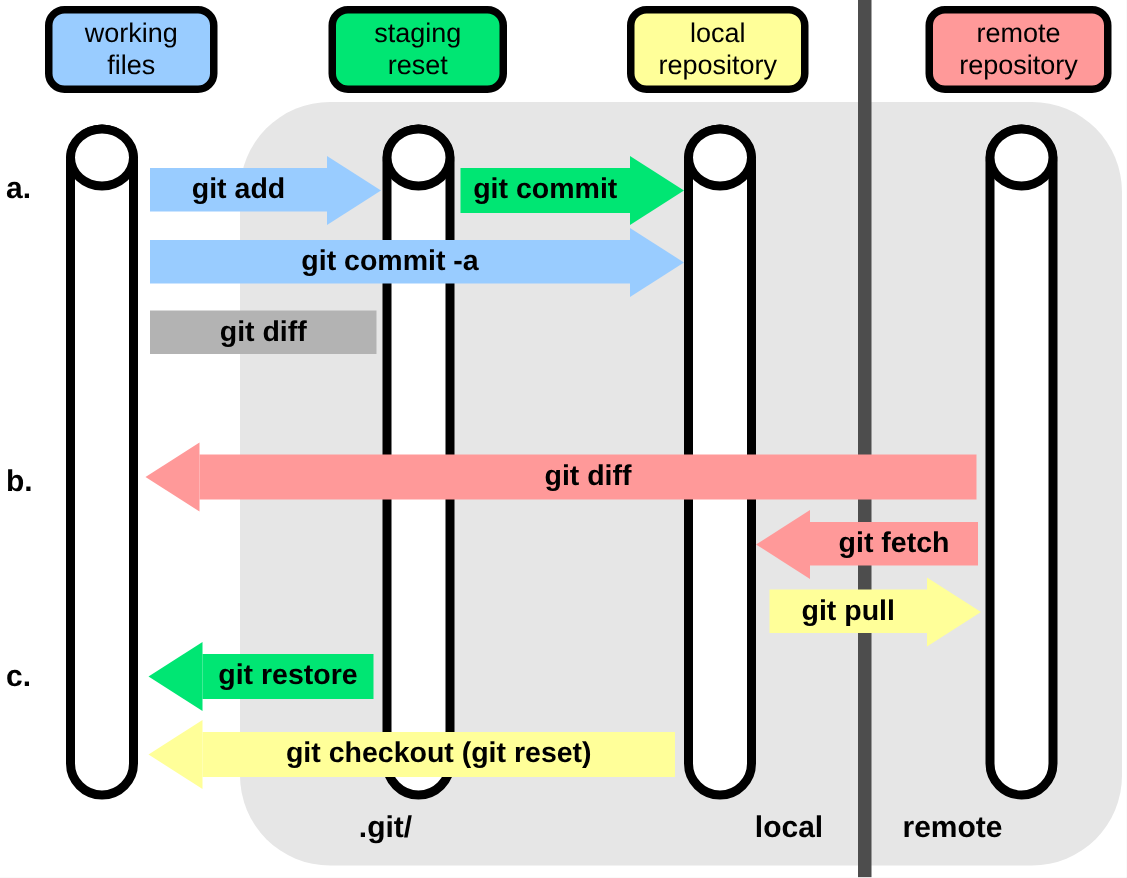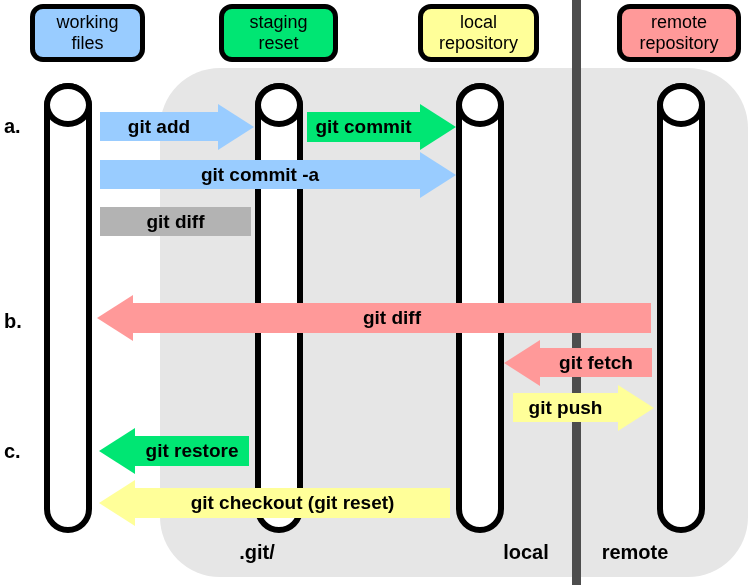--- a/index.html
+++ b/index.html
@@ -127,21 +127,21 @@
     <i class="head head-l"></i>
     <span>git diff</span>
   </div>
 
   <div class="arrow ar-fetch" style="--c: #FF9999;">
     <i class="head head-l"></i>
     <span>git fetch</span>
   </div>
 
   <div class="arrow ar-push" style="--c: #FFFF99;">
-    <span>git push</span>
+    <span>git pull</span>
     <i class="head head-r"></i>
   </div>
 
   <div class="arrow ar-restore" style="--c: #00E673;">
     <i class="head head-l"></i>
     <span>git restore</span>
   </div>
 
   <div class="arrow ar-checkout" style="--c: #FFFF99;">
     <i class="head head-l"></i>

